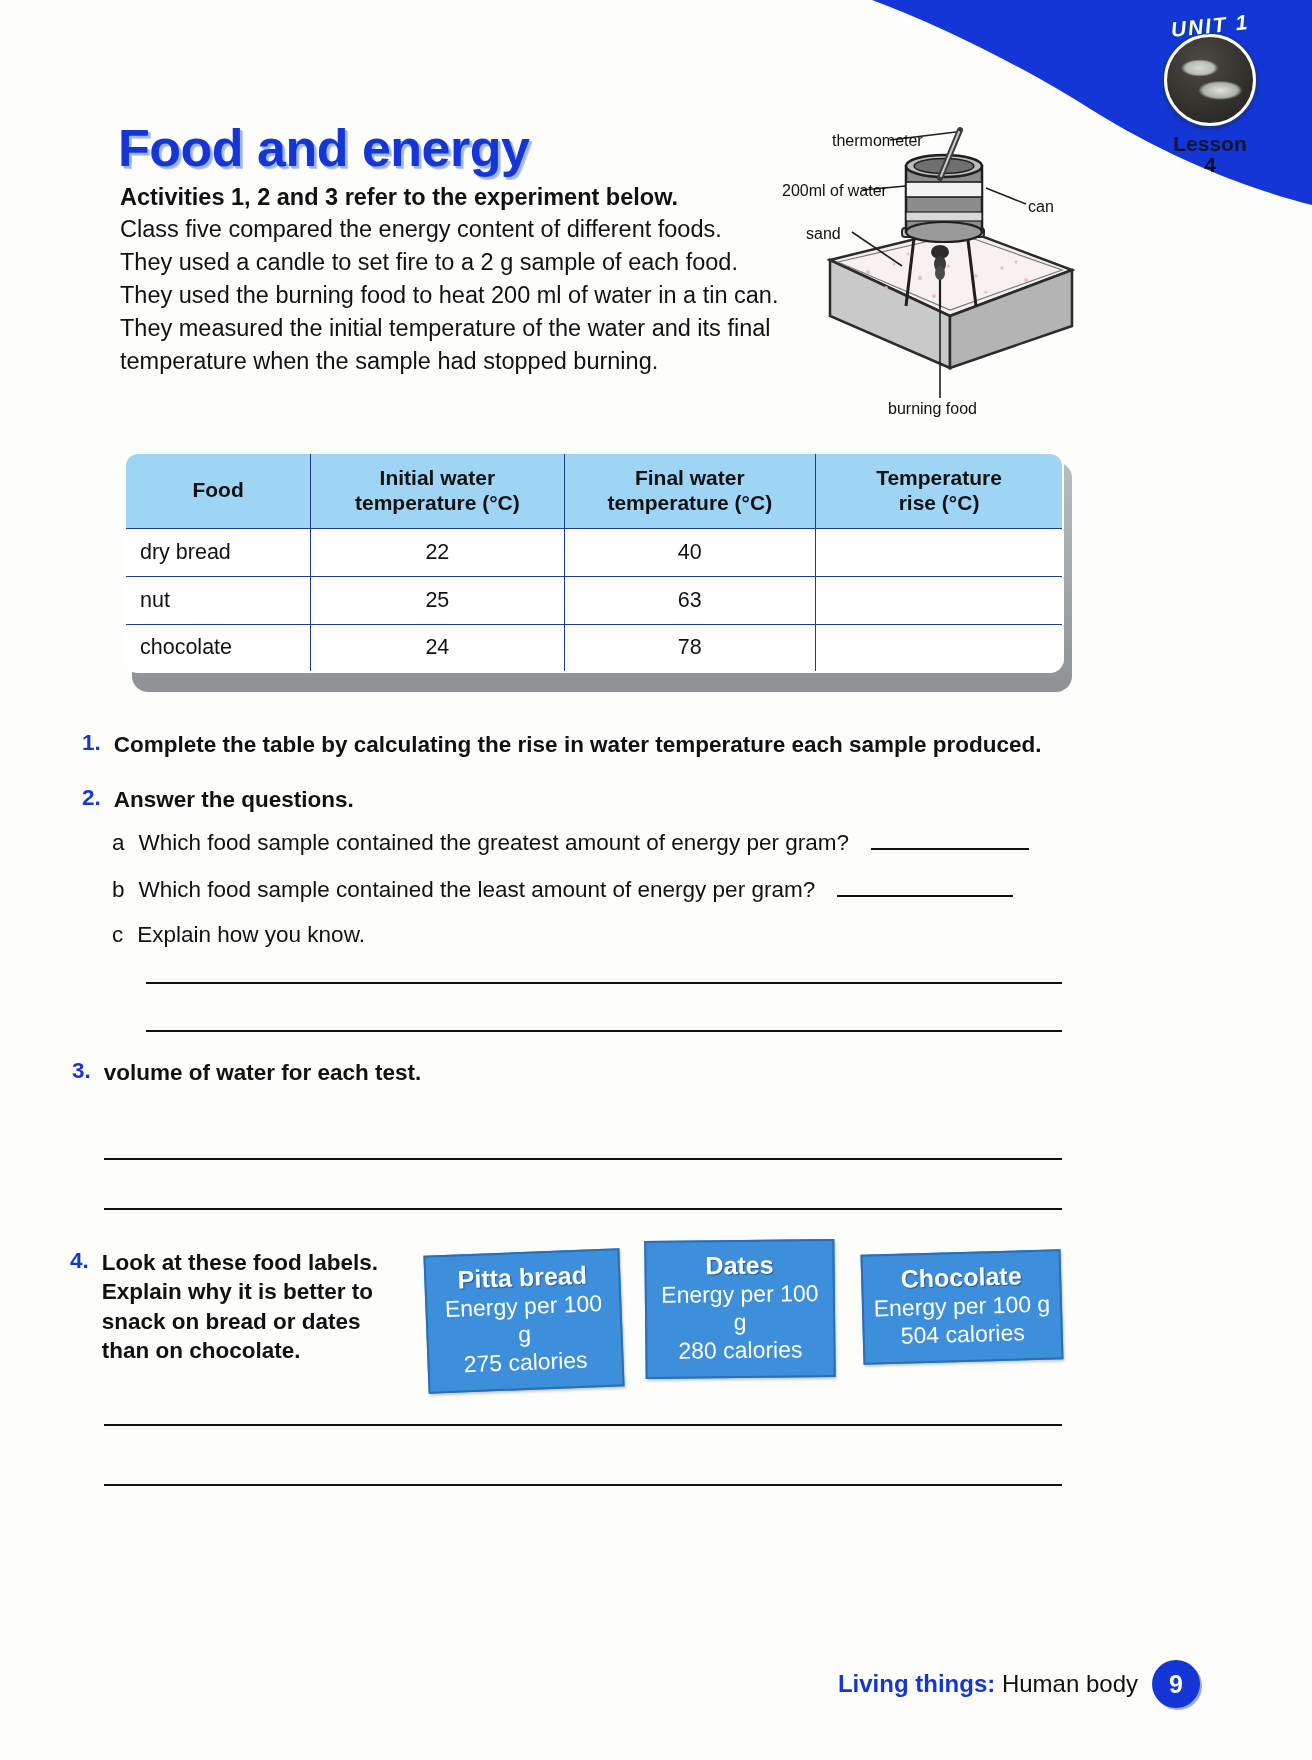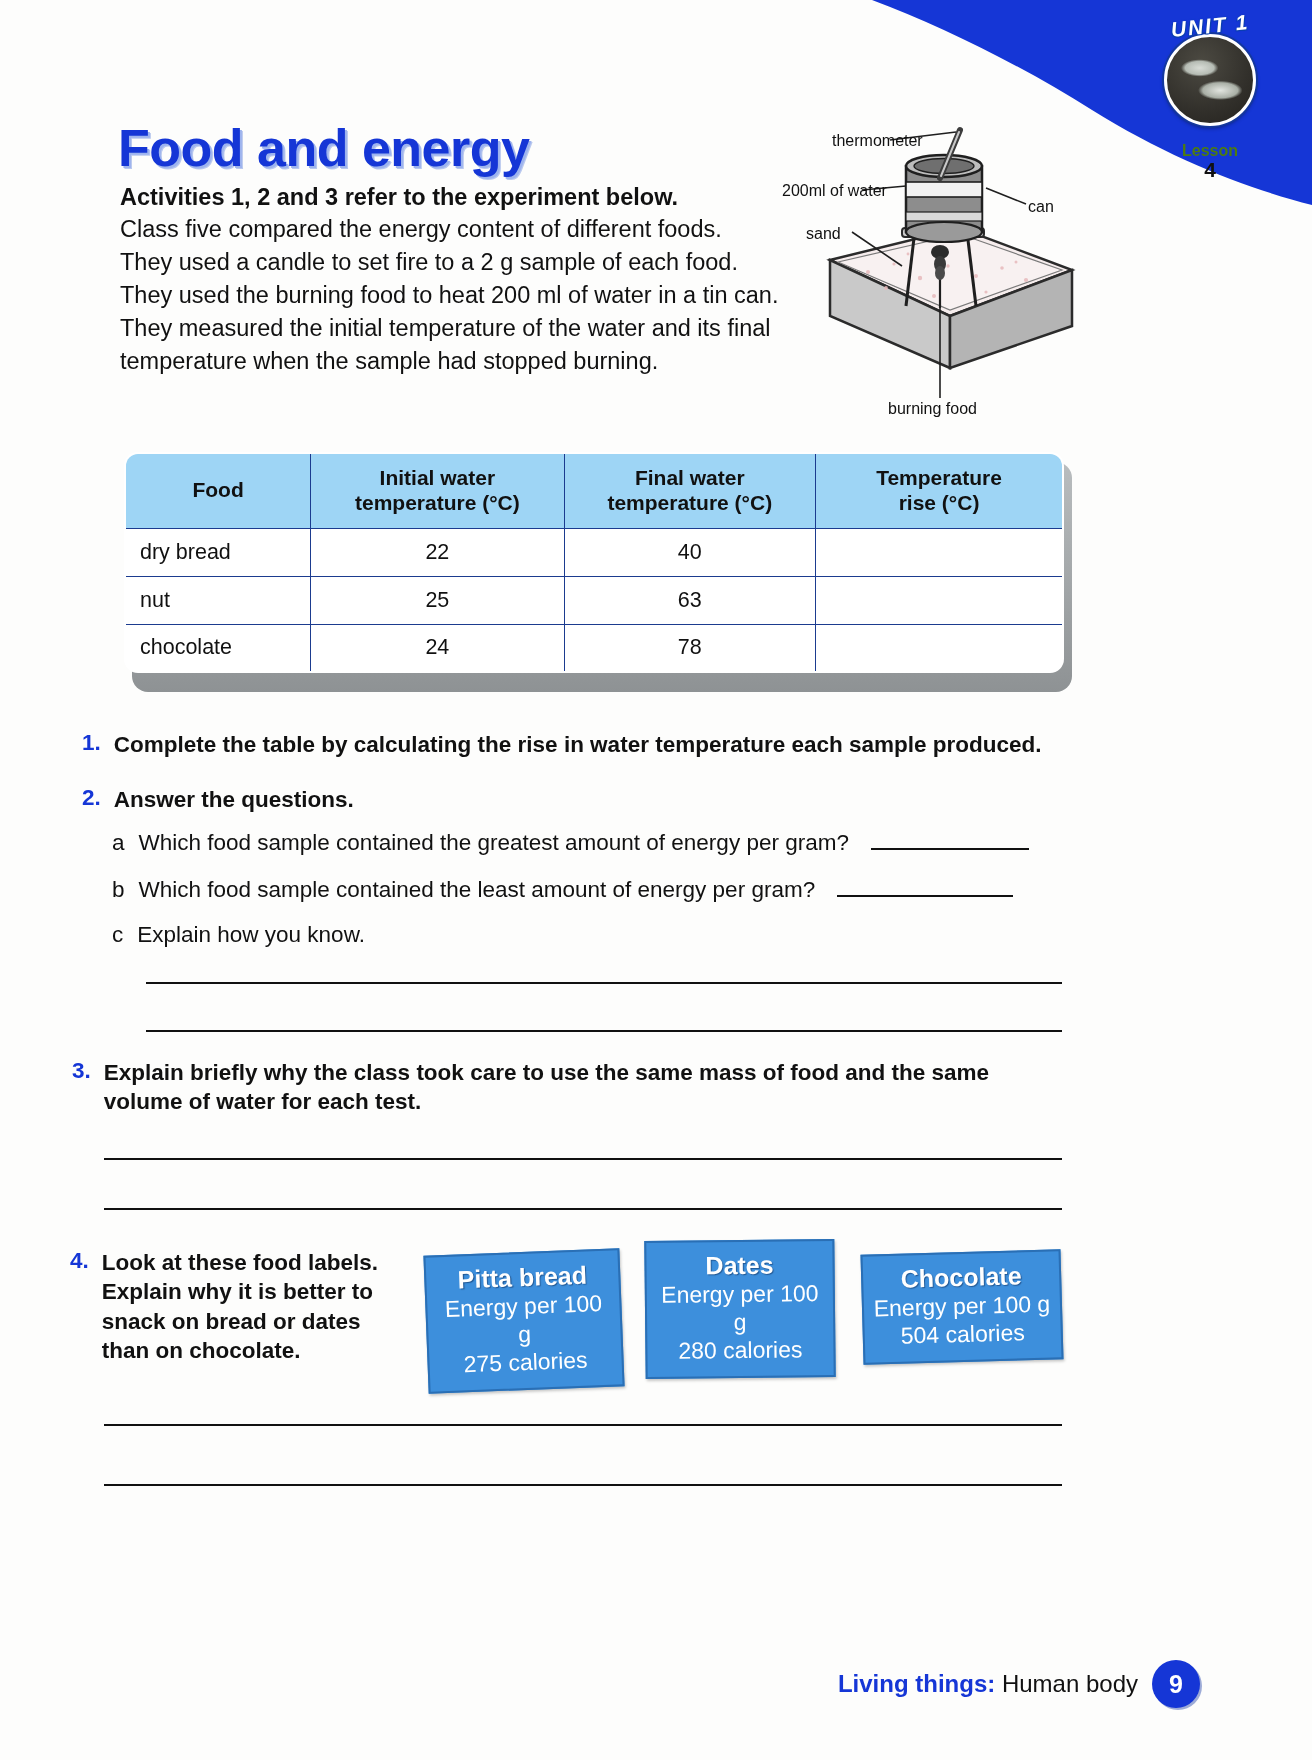--- a/index.html
+++ b/index.html
@@ -24,21 +24,21 @@
     transform: rotate(-6deg); margin-bottom: -4px;
   }
   .unit-photo {
     width: 92px; height: 92px; border-radius: 50%; margin: 0 auto;
     background:
       radial-gradient(ellipse 26px 12px at 38% 36%, #d8dcd6 0%, #b6bcb4 55%, rgba(60,58,52,0) 72%),
       radial-gradient(ellipse 30px 13px at 62% 62%, #e2e5e0 0%, #a9afa6 58%, rgba(60,58,52,0) 74%),
       radial-gradient(circle at 40% 30%, #4c4a42 0%, #32302b 60%, #23211d 100%);
     border: 3px solid #ffffff; box-shadow: 0 0 0 2px #14389c, 0 2px 4px rgba(0,0,0,.45);
   }
-  .unit-lesson { font-size: 16px; font-weight: bold; color: #4d7c0f; line-height: 1.02; margin-top: 17px; }
+  .unit-lesson { font-size: 21px; font-weight: bold; color: #0f172a; line-height: 1.02; margin-top: 7px; }
   .unit-lesson-num { font-size: 21px; font-weight: bold; color: #111; line-height: 1.05; }
 
   
   .title {
     position: absolute; left: 118px; top: 118px;
     font-size: 52px; font-weight: bold; color: #1536d6;
     letter-spacing: -0.5px;
     text-shadow: 2px 2px 0 #9eb4ee, 3px 3px 0 rgba(120,150,225,.5);
   }
 
@@ -268,21 +268,20 @@
     <div class="sub-let">c</div>
     <div class="sub-text">Explain how you know.</div>
   </div>
 
   <div class="rule" style="left:146px; top:982px; width:916px;"></div>
   <div class="rule" style="left:146px; top:1030px; width:916px;"></div>
 
   <div class="q" style="left:72px; top:1058px; width:1010px;">
     <div class="q-num">3.</div>
     <div>
-      <div class="q-text">Explain briefly why the class took care to use the same mass of food and the same</div>
       <div class="q-text">volume of water for each test.</div>
     </div>
   </div>
 
   <div class="rule" style="left:104px; top:1158px; width:958px;"></div>
   <div class="rule" style="left:104px; top:1208px; width:958px;"></div>
 
   <div class="q" style="left:70px; top:1248px; width:400px;">
     <div class="q-num">4.</div>
     <div>

